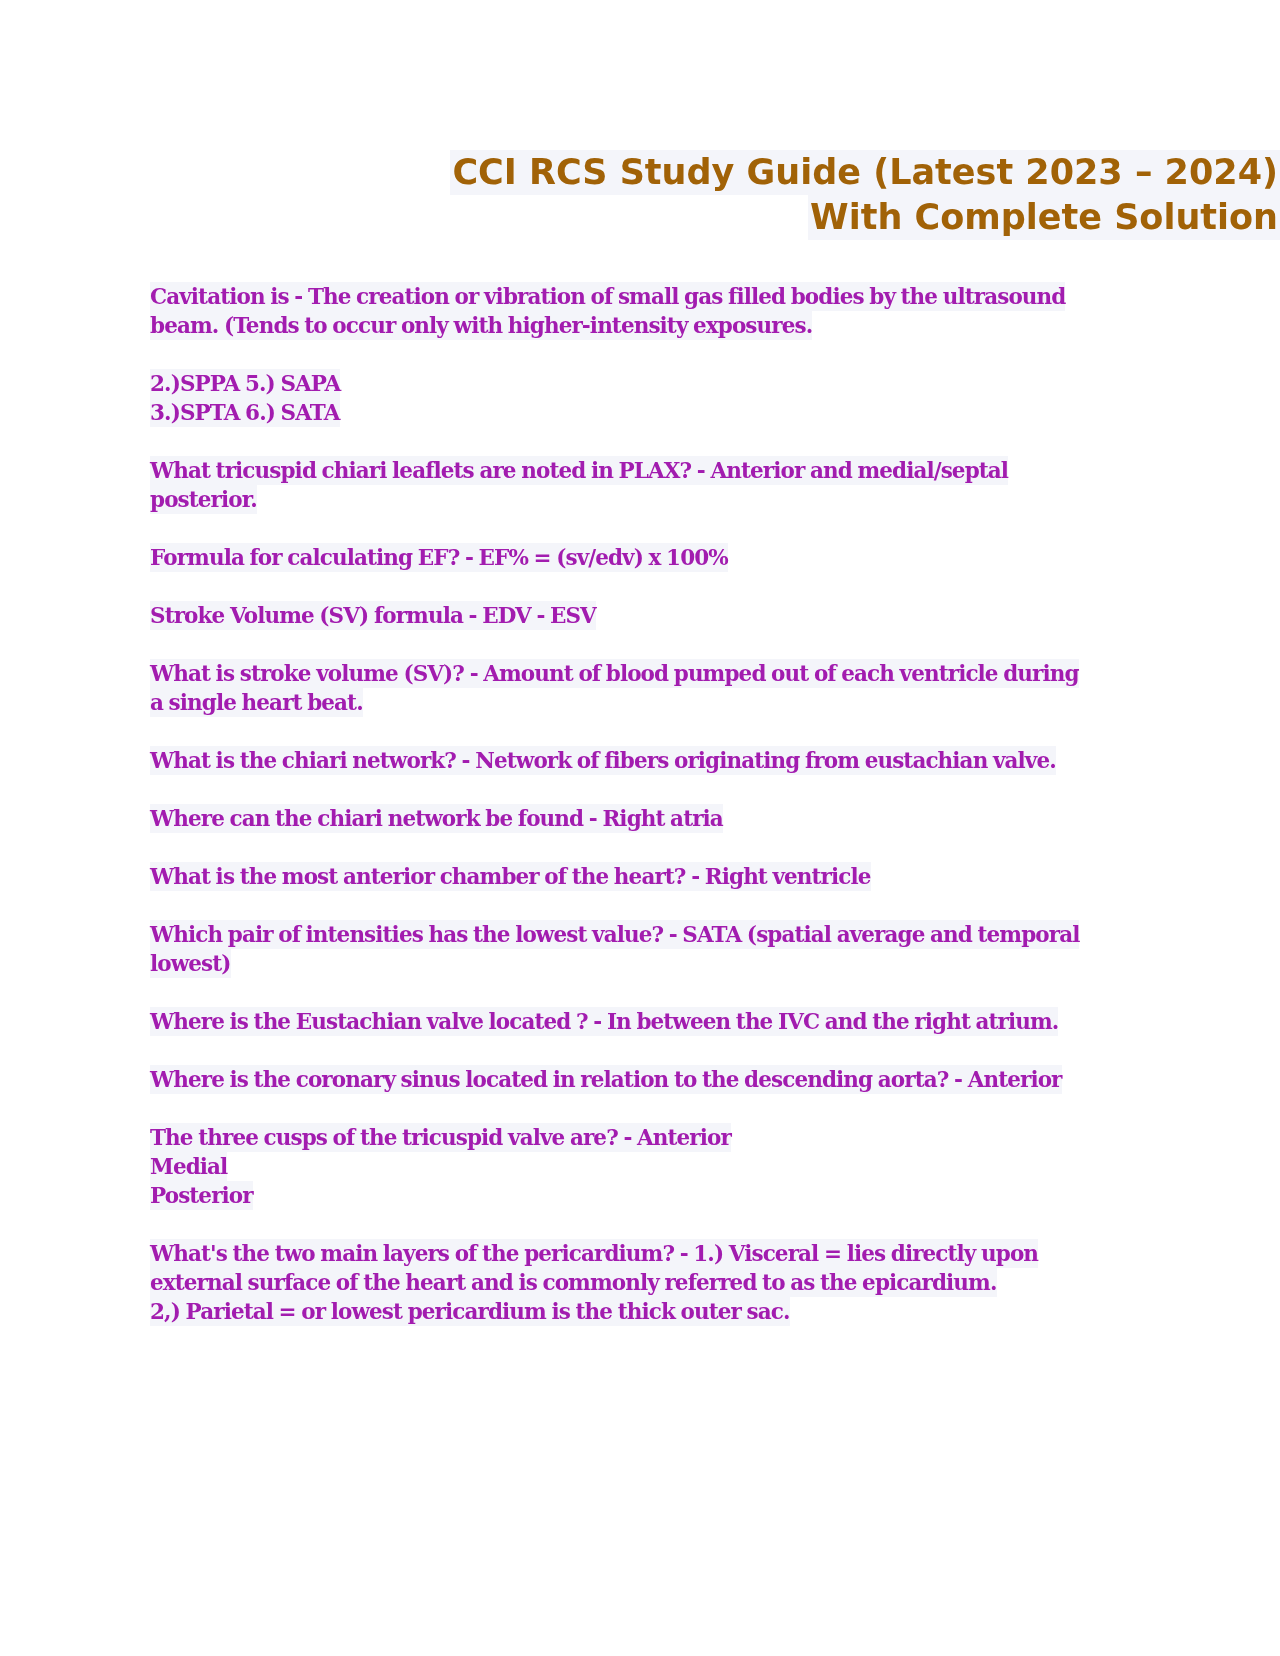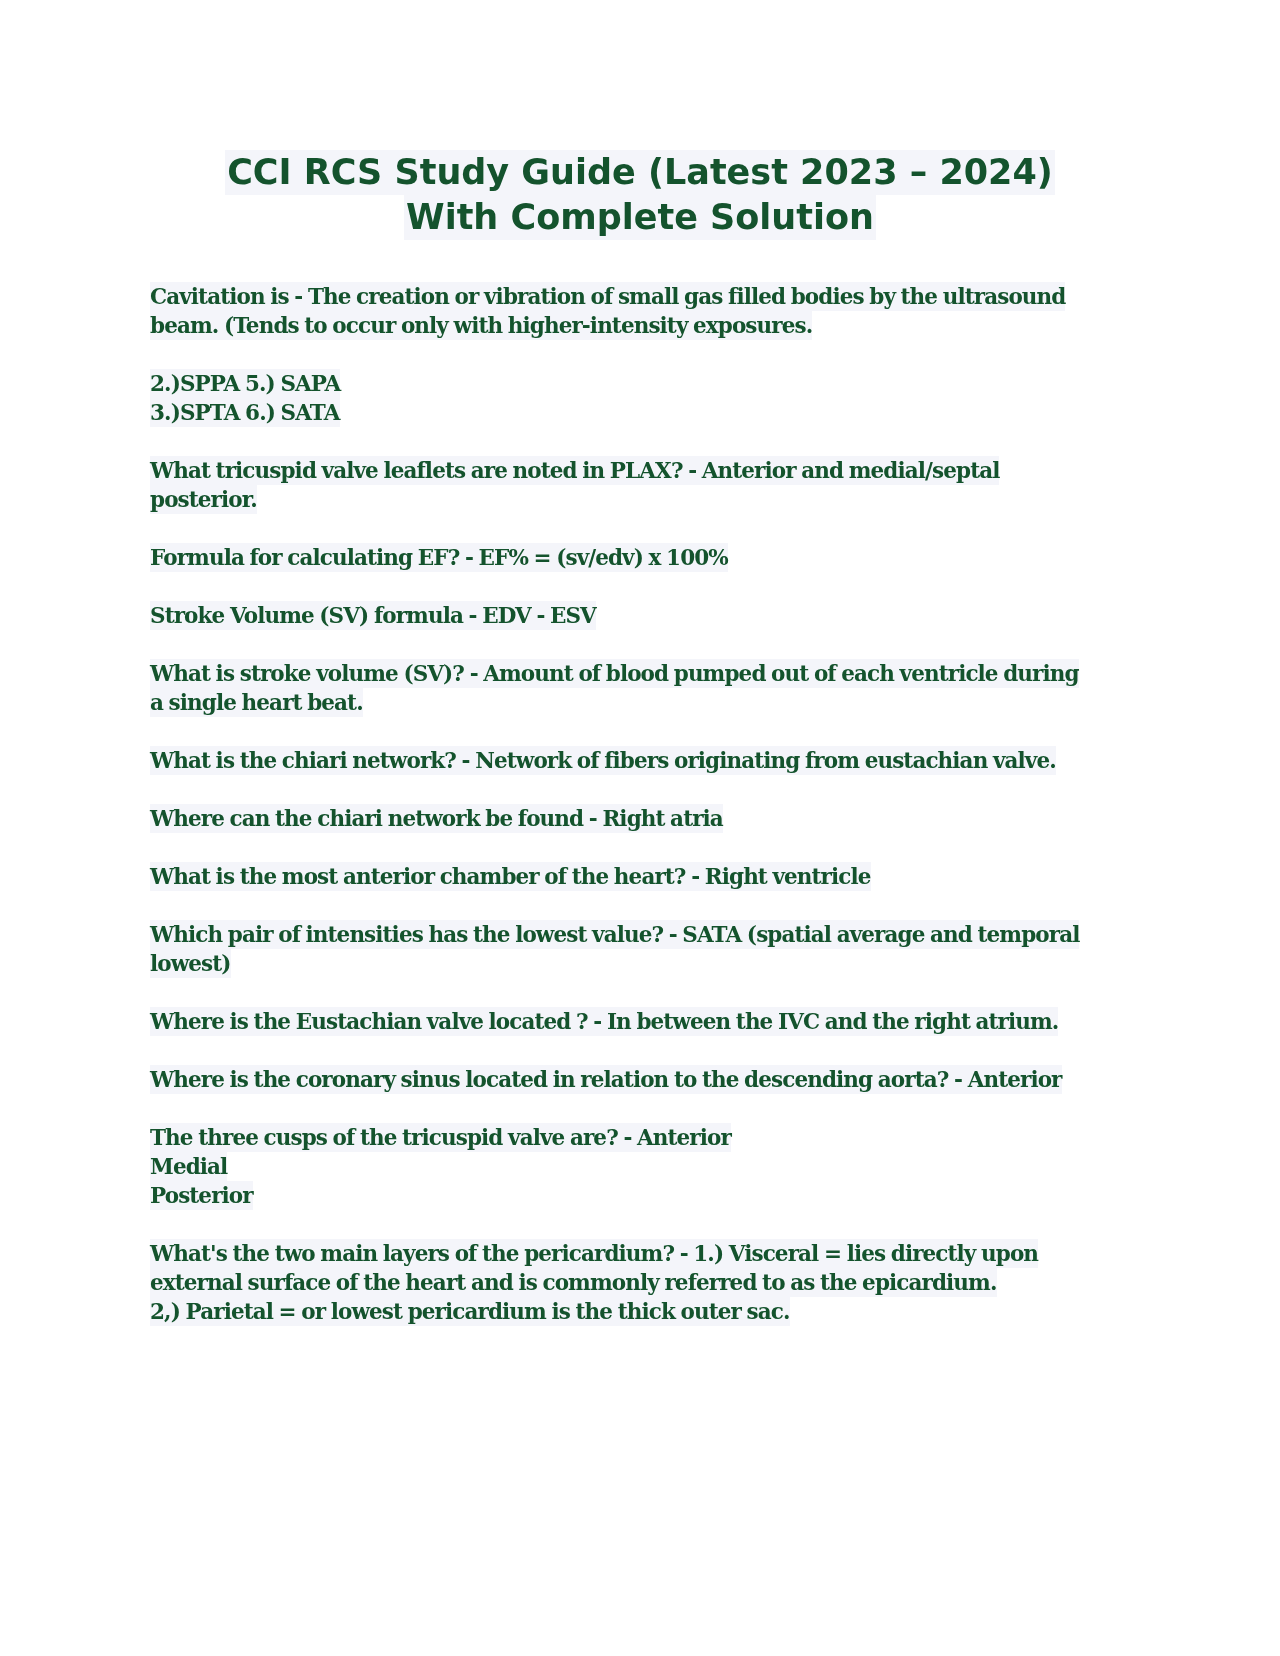--- a/index.html
+++ b/index.html
@@ -18,44 +18,44 @@
       left: 0; top: 0;
       width: 1280px;
       height: 1656px;
       background: #ffffff;
     }
     .title-block {
       position: absolute;
       top: 150px;
       left: 0;
       width: 1280px;
-      text-align: center;
+      text-align: right;
       font-family: "DejaVu Sans", sans-serif;
       font-weight: bold;
       font-size: 35px;
       line-height: 45px;
-      color: #14532d;
+      color: #a16207;
     }
     .title-line {
       display: inline-block;
       background: #f4f5fa;
       padding: 0 2px;
     }
     .content {
       position: absolute;
       left: 150px;
       top: 282px;
       width: 980px;
       font-family: "DejaVu Serif", serif;
       font-weight: bold;
       font-size: 21.5px;
       letter-spacing: -0.9px;
       word-spacing: -1px;
       line-height: 29px;
-      color: #14532d;
+      color: #a21caf;
     }
     .qa {
       margin: 0 0 29px 0;
     }
     .line {
       display: block;
       width: max-content;
       max-width: 980px;
       background: #f4f5fa;
       white-space: nowrap;
@@ -77,21 +77,21 @@
       <span class="line">Cavitation is - The creation or vibration of small gas filled bodies by the ultrasound</span>
       <span class="line">beam. (Tends to occur only with higher-intensity exposures.</span>
     </div>
 
     <div class="qa">
       <span class="line">2.)SPPA 5.) SAPA</span>
       <span class="line">3.)SPTA 6.) SATA</span>
     </div>
 
     <div class="qa">
-      <span class="line">What tricuspid valve leaflets are noted in PLAX? - Anterior and medial/septal</span>
+      <span class="line">What tricuspid chiari leaflets are noted in PLAX? - Anterior and medial/septal</span>
       <span class="line">posterior.</span>
     </div>
 
     <div class="qa">
       <span class="line">Formula for calculating EF? - EF% = (sv/edv) x 100%</span>
     </div>
 
     <div class="qa">
       <span class="line">Stroke Volume (SV) formula - EDV - ESV</span>
     </div>

